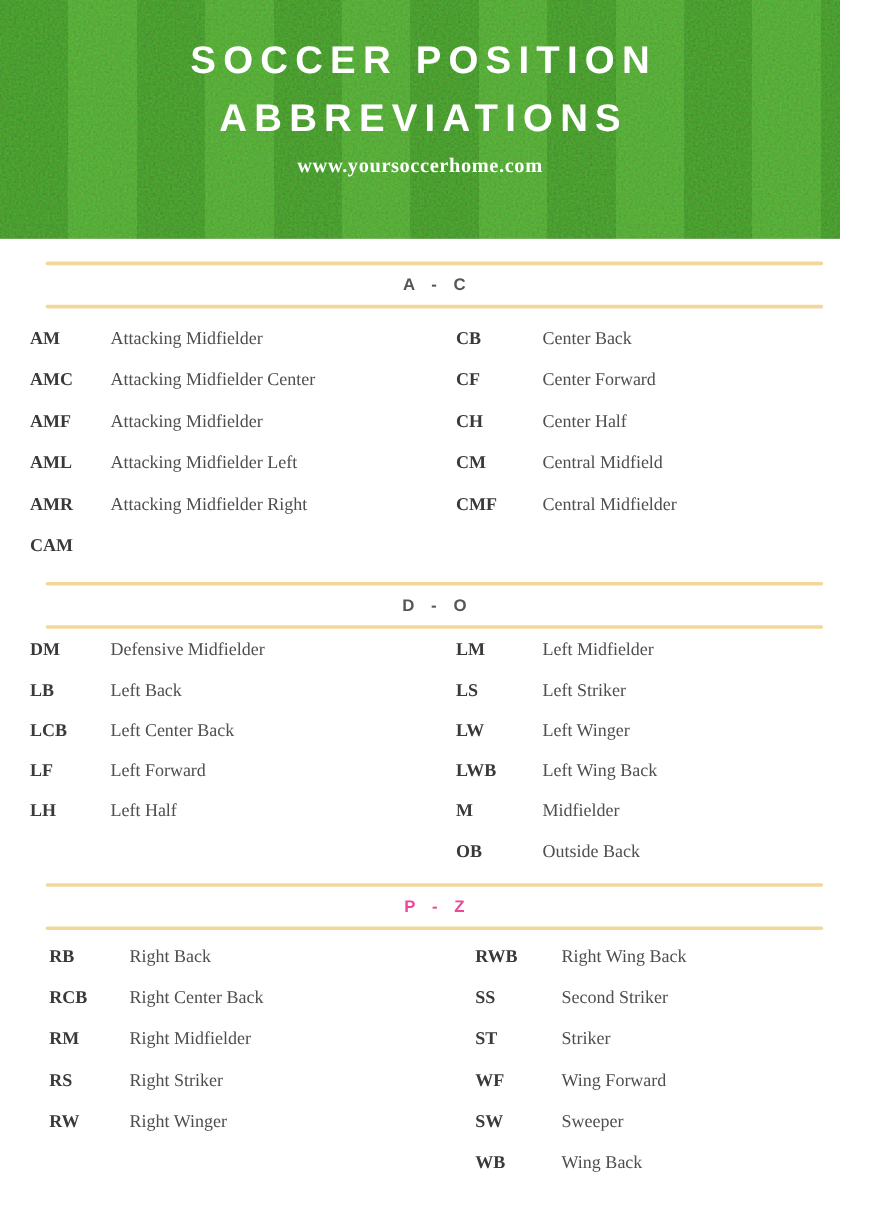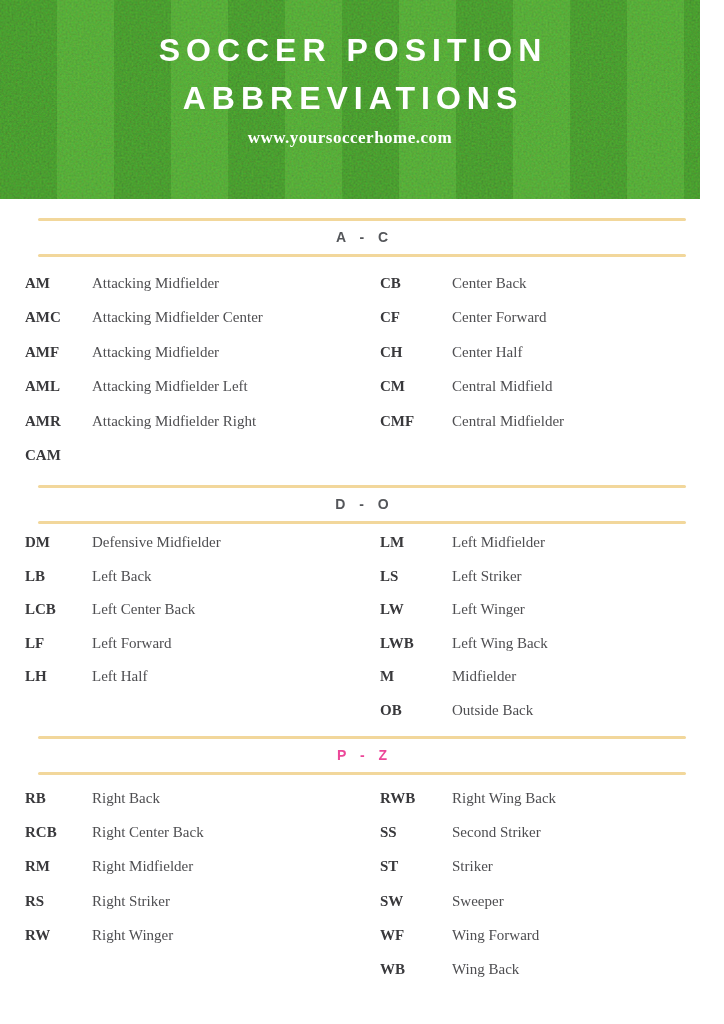--- a/index.html
+++ b/index.html
@@ -58,21 +58,21 @@
   .col{width:362px;}
   .row{display:flex;align-items:center;height:34.5px;font-size:15px;}
   .abbr{font-weight:bold;color:#39393c;flex-shrink:0;}
   .def{color:#4e4e51;}
   .col.left  .abbr{margin-left:25px;width:67px;}
   .col.right .abbr{margin-left:18px;width:72px;}
   .s-ac .rows{padding:9px 0 12px;}
   .s-do .rows{padding:2px 0 9px;}
   .s-do .row{height:33.5px;}
   .s-pz .rows{padding:6px 0 0;}
-  .s-pz .row{height:34.3px;}
+  .s-pz .row{height:34.3px;padding-left:16px;}
 </style>
 </head>
 <body>
 
 <div class="header">
   <svg class="grass-noise" width="724" height="199" aria-hidden="true">
     <filter id="grassF" x="0" y="0" width="100%" height="100%">
       <feTurbulence type="fractalNoise" baseFrequency="0.5" numOctaves="3" seed="7" stitchTiles="stitch"></feTurbulence>
       <feColorMatrix type="matrix" values="0.25 0 0 0 0.05  0 0.5 0 0 0.16  0 0 0.18 0 0.03  0 0 0 0 1"></feColorMatrix>
     </filter>
@@ -238,26 +238,26 @@
         </div>
         <div class="row">
           <span class="abbr">SS</span>
           <span class="def">Second Striker</span>
         </div>
         <div class="row">
           <span class="abbr">ST</span>
           <span class="def">Striker</span>
         </div>
         <div class="row">
+          <span class="abbr">WF</span>
+          <span class="def">Wing Forward</span>
+        </div>
+        <div class="row">
           <span class="abbr">SW</span>
           <span class="def">Sweeper</span>
         </div>
         <div class="row">
-          <span class="abbr">WF</span>
-          <span class="def">Wing Forward</span>
-        </div>
-        <div class="row">
           <span class="abbr">WB</span>
           <span class="def">Wing Back</span>
         </div>
       </div>
   </div>
 </div>
 
 </body></html>

